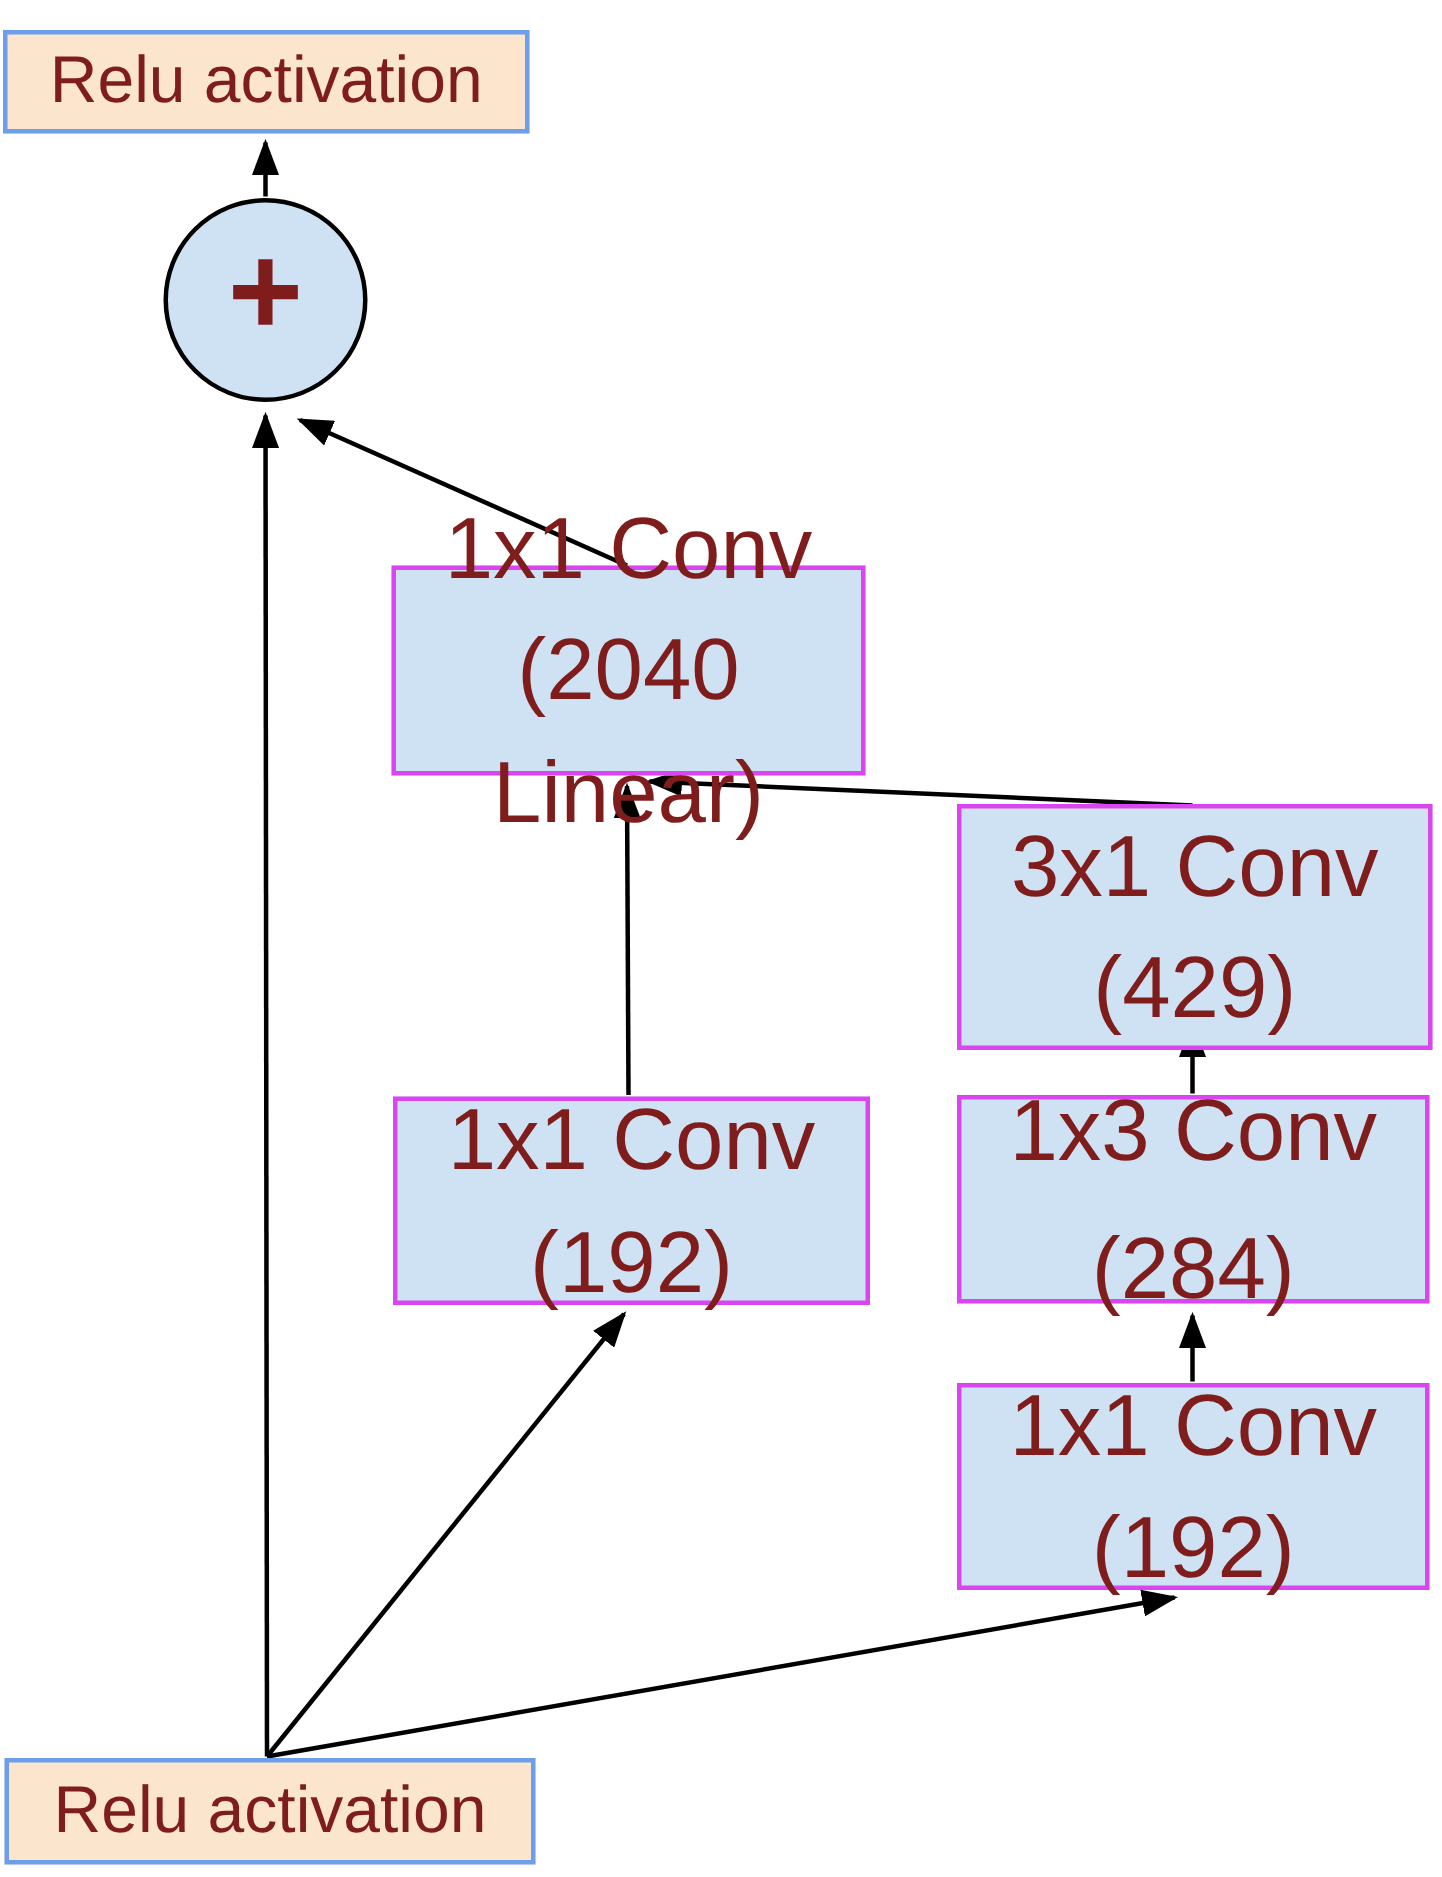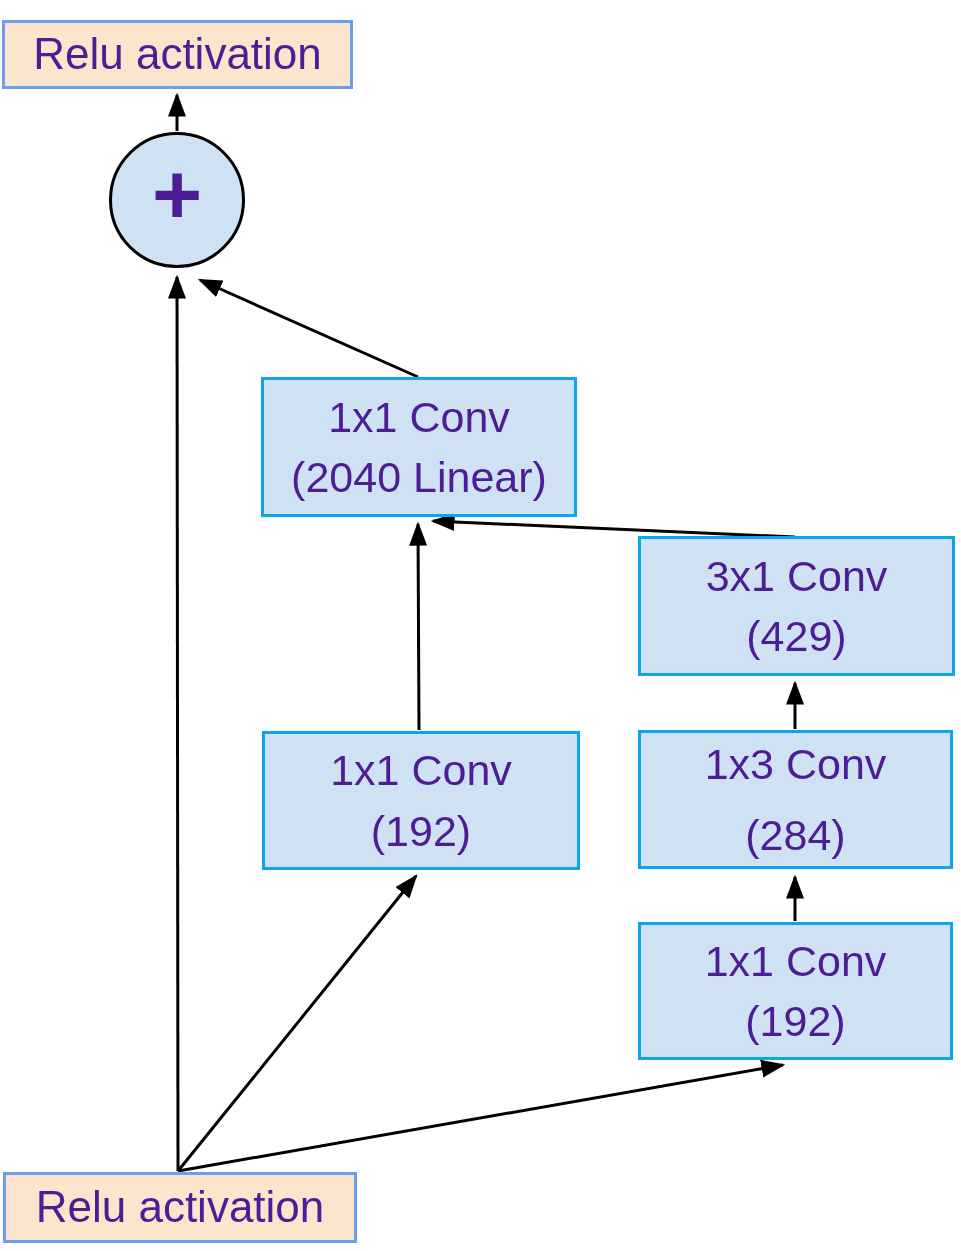--- a/index.html
+++ b/index.html
@@ -22,49 +22,49 @@
     height: 1251px;
   }
   .node {
     position: absolute;
     box-sizing: border-box;
     display: flex;
     flex-direction: column;
     align-items: center;
     justify-content: center;
     text-align: center;
-    color: #4c1d95;
+    color: #7f1d1d;
   }
   .relu-box {
     background: #fce5cd;
     border: 3px solid #6d9eeb;
     font-size: 44px;
     line-height: 1.1;
   }
   .conv-box {
     background: #cfe2f3;
-    border: 3px solid #0ea5e9;
-    font-size: 43px;
+    border: 3px solid #d946ef;
+    font-size: 58px;
     line-height: 1.4;
   }
   .sum-circle {
     background: #cfe2f3;
     border: 3px solid #000000;
     border-radius: 50%;
     font-size: 86px;
     font-weight: bold;
   }
   .sum-circle .plus {
     transform: translateY(-6px);
   }
   
   #relu-top        { left: 2px;   top: 20px;   width: 351px; height: 69px;  }
   #sum             { left: 109px; top: 132px;  width: 136px; height: 136px; }
   #conv-2048       { left: 261px; top: 377px;  width: 316px; height: 140px; }
-  #conv-3x1        { left: 638px; top: 536px;  width: 317px; height: 140px; }
+  #conv-3x1        { left: 638px; top: 536px;  width: 317px; height: 164px; }
   #conv-1x1-left   { left: 262px; top: 731px;  width: 318px; height: 139px; }
   #conv-1x3        { left: 638px; top: 730px;  width: 315px; height: 139px; gap: 10px; }
   #conv-1x1-right  { left: 638px; top: 922px;  width: 315px; height: 138px; }
   #relu-bottom     { left: 3px;   top: 1172px; width: 354px; height: 71px;  }
   .edge {
     stroke: #000000;
     stroke-width: 3;
     fill: none;
   }
 </style>

